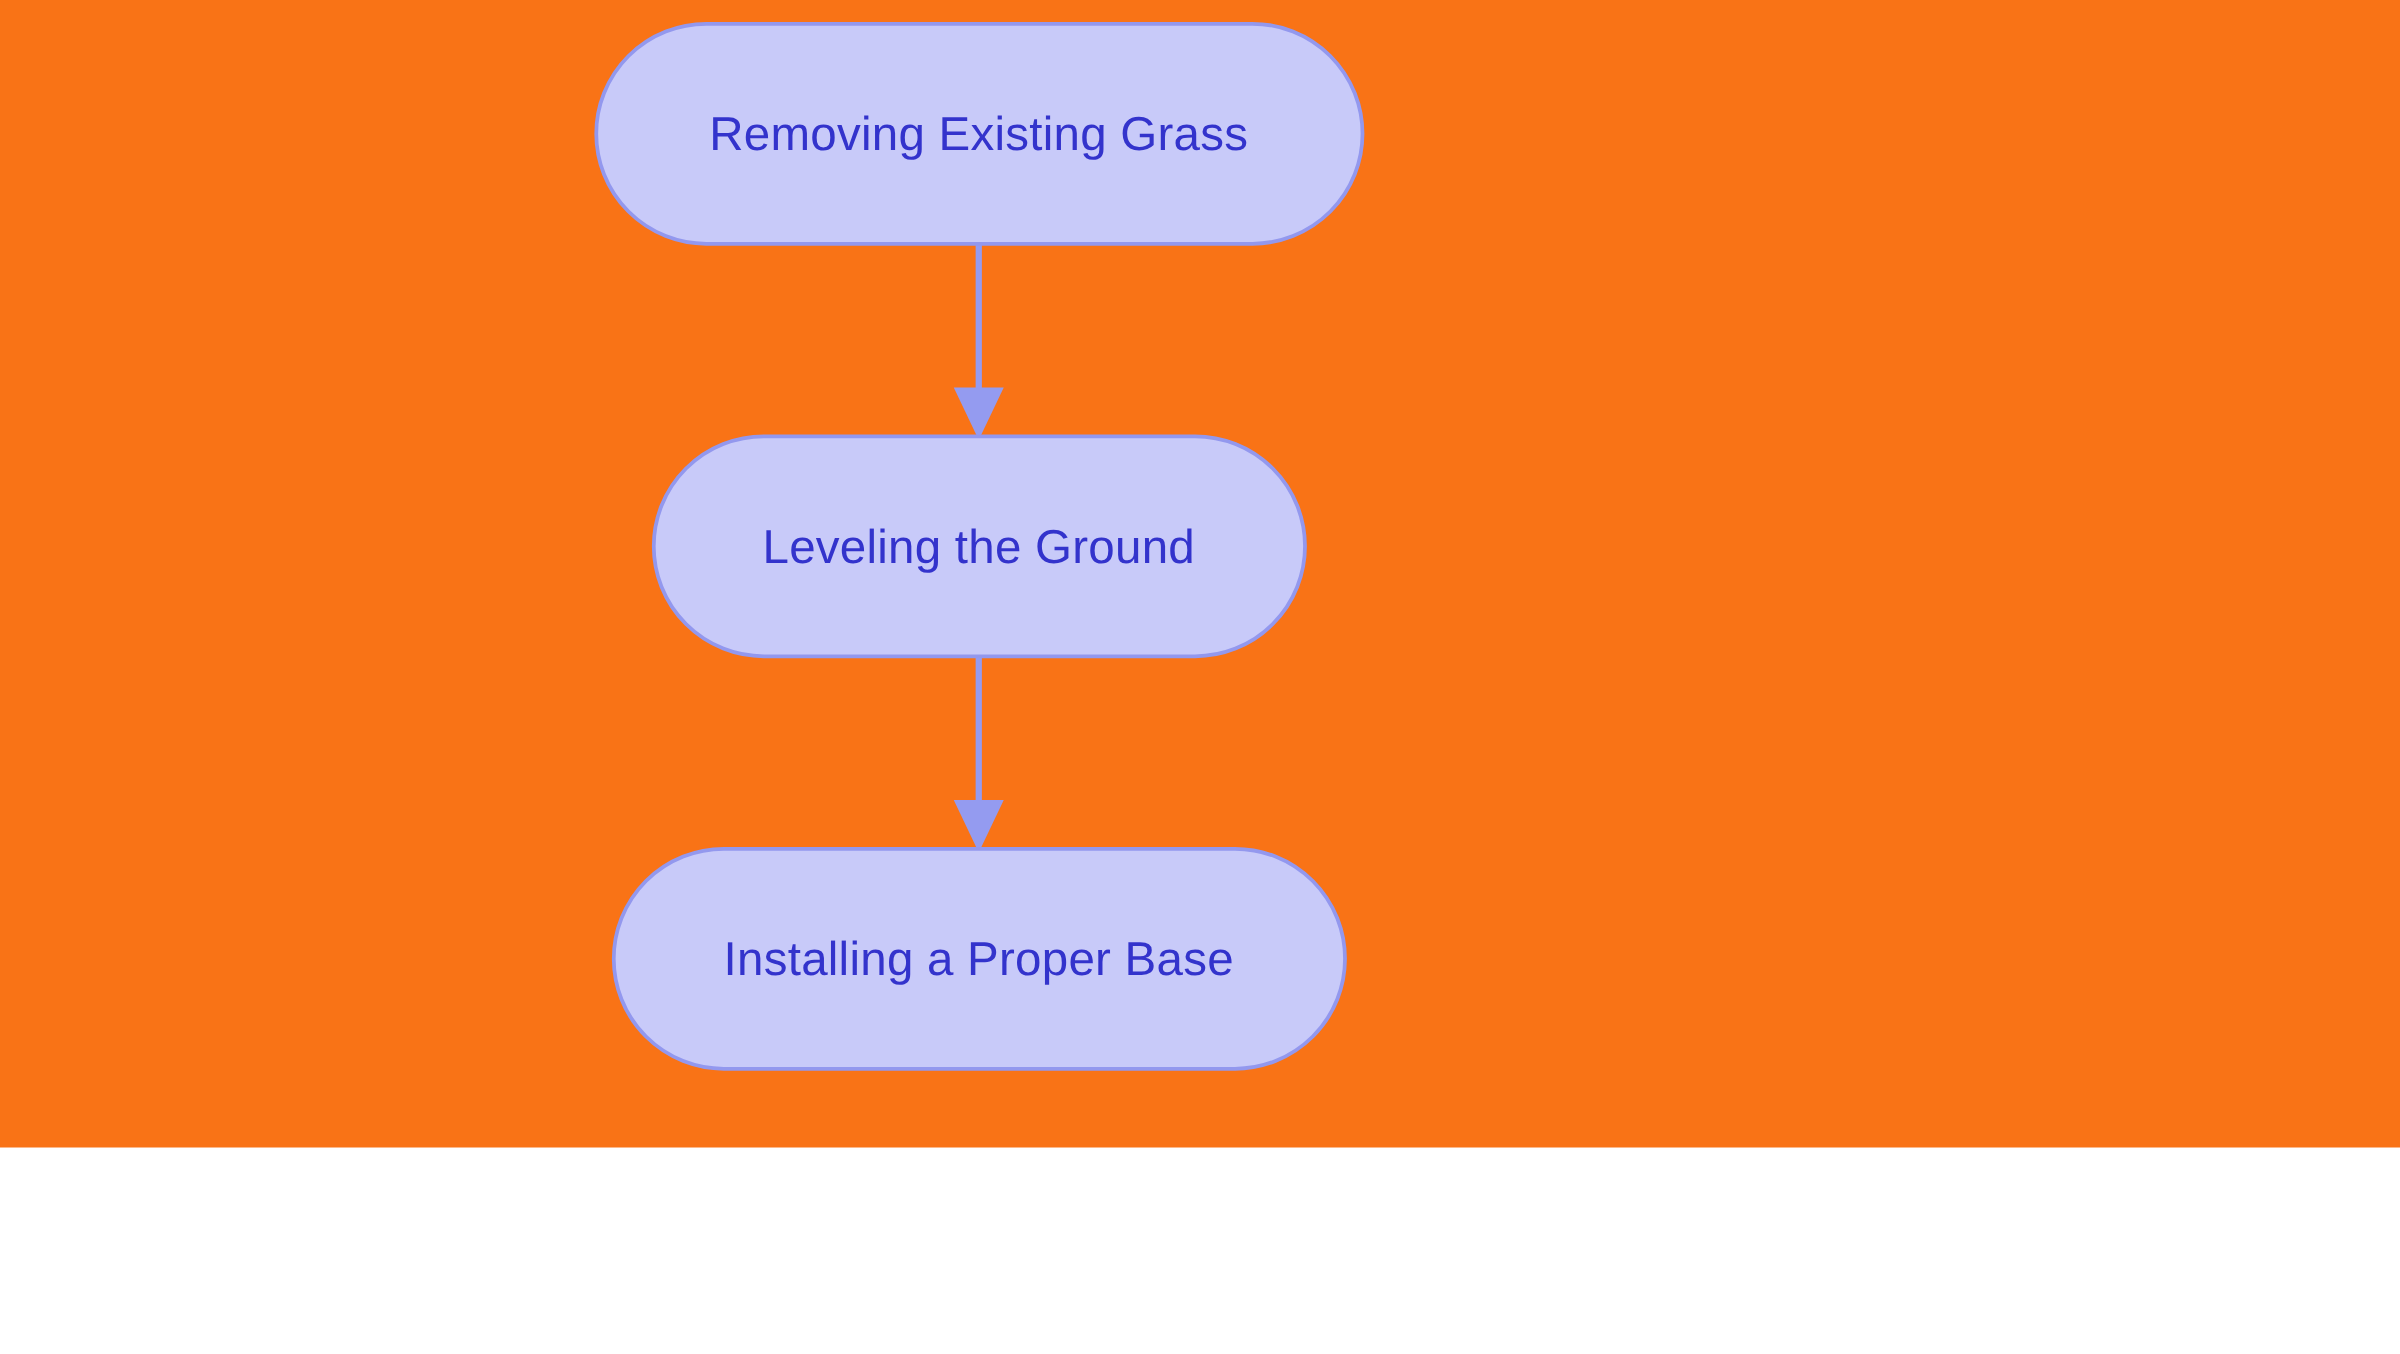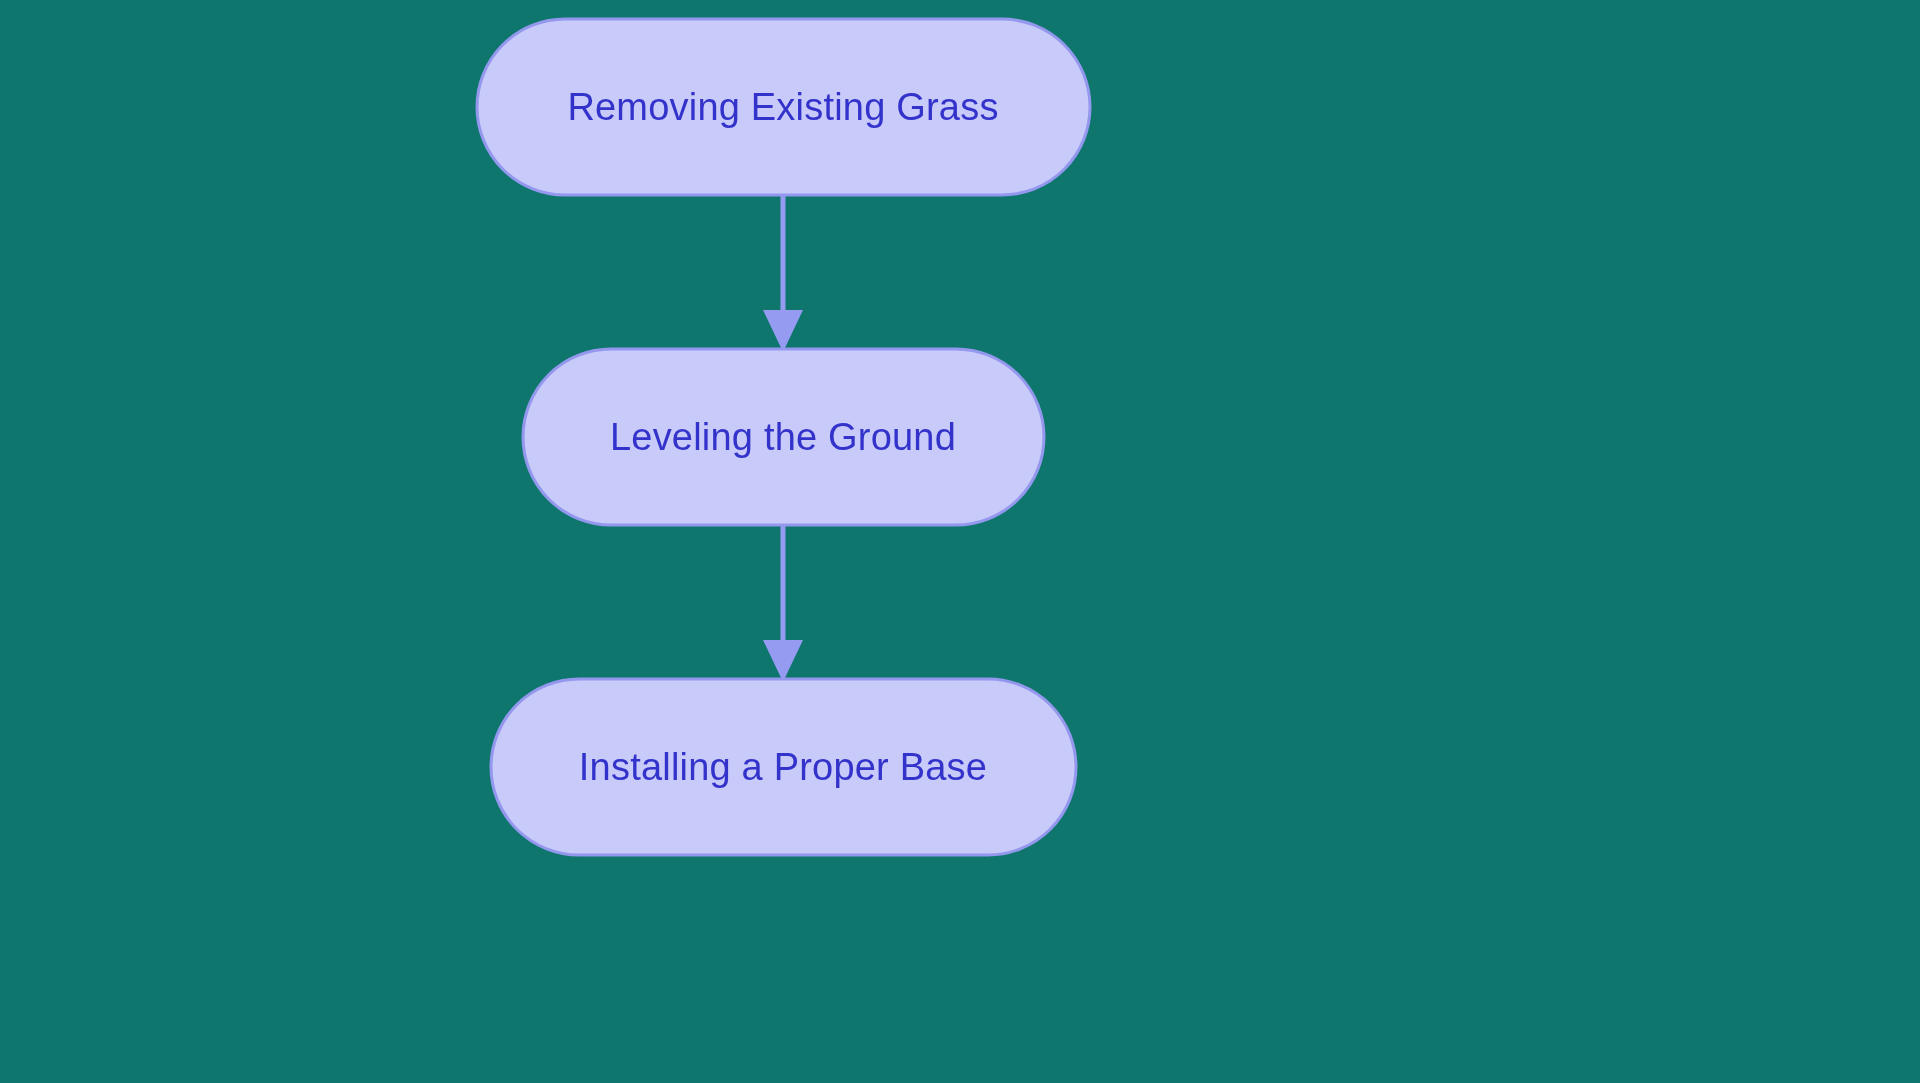--- a/index.html
+++ b/index.html
@@ -10,22 +10,22 @@
   }
   body {
     width: 1920px;
     height: 1083px;
     overflow: hidden;
     font-family: "Liberation Sans", sans-serif;
   }
   #canvas {
     position: relative;
     width: 1920px;
-    height: 1083px;
-    background: #0f766e;
+    height: 918px;
+    background: #f97316;
     text-decoration: underline;
   }
   #flow-svg {
     position: absolute;
     left: 0;
     top: 0;
     width: 1920px;
     height: 1083px;
     display: block;
   }

